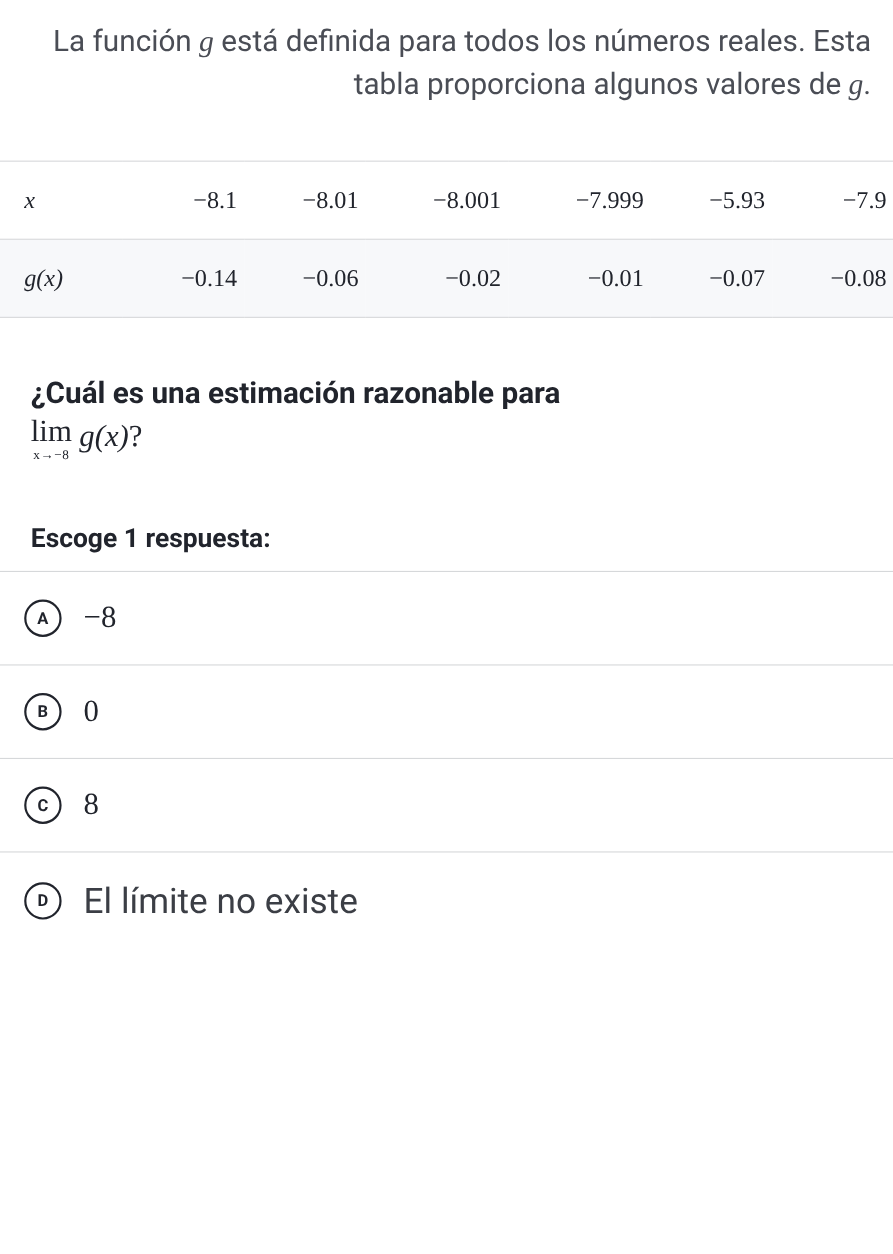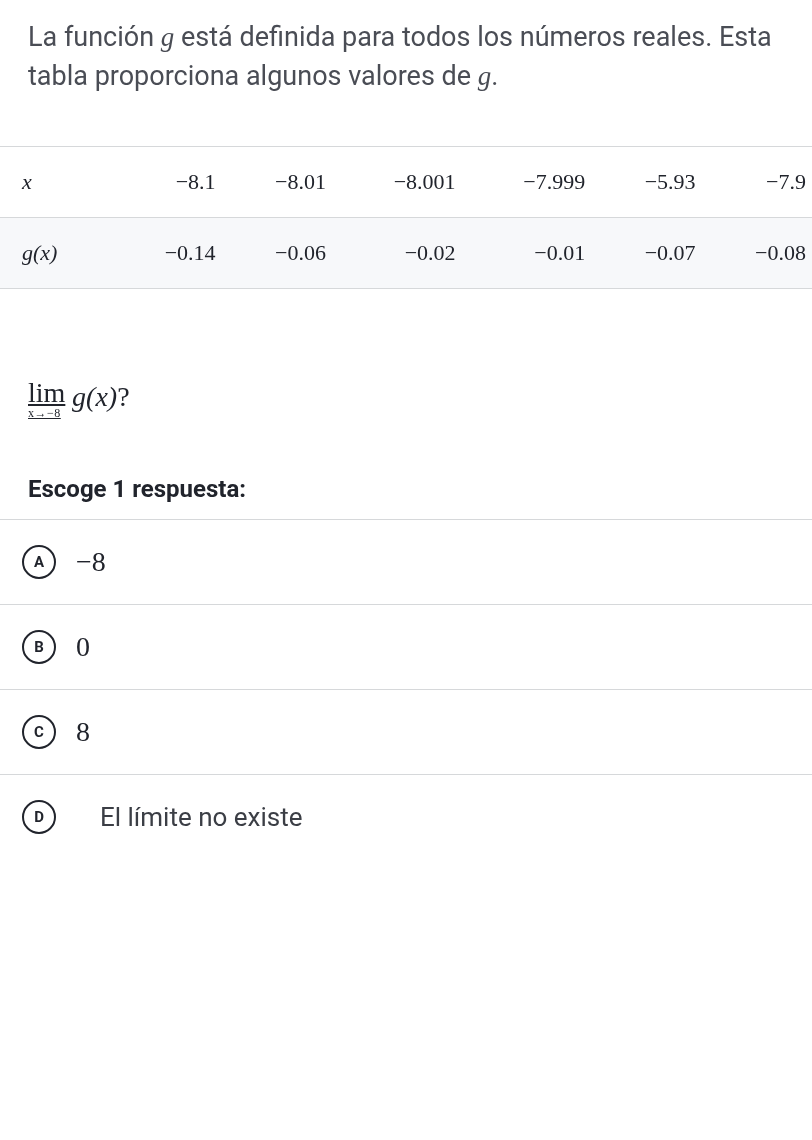--- a/index.html
+++ b/index.html
@@ -8,24 +8,25 @@
     padding: 0;
   }
   body {
     font-family: -apple-system, BlinkMacSystemFont, "Segoe UI", Roboto, "Helvetica Neue", Arial, sans-serif;
     background: #ffffff;
     color: #21242c;
     width: 812px;
     padding: 0;
   }
   .intro {
-    padding: 18px 10px 10px 28px;
+    padding: 18px 20px 10px 28px;
     font-size: 27px;
     line-height: 1.45;
     color: #4a4d55;
+    text-align: right;
   }
   .intro .math-it {
     font-family: "Times New Roman", Times, serif;
     font-style: italic;
   }
   .data-table {
     width: 100%;
     border-collapse: collapse;
     margin-top: 40px;
     font-family: "Times New Roman", Times, serif;
@@ -59,25 +60,25 @@
     color: #21242c;
     line-height: 1.4;
   }
   .question .math {
     font-family: "Times New Roman", Times, serif;
     font-weight: 400;
   }
   .limit-block {
     display: inline-block;
     vertical-align: top;
+    text-align: center;
     line-height: 1.0;
     position: relative;
     font-weight: 400;
     padding-top: 2px;
-    text-decoration: underline;
   }
   .limit-top {
     font-size: 28px;
     display: block;
   }
   .limit-bot {
     font-size: 12px;
     display: block;
     letter-spacing: 0.5px;
   }
@@ -112,23 +113,22 @@
     font-weight: 700;
     flex-shrink: 0;
   }
   .option-text {
     font-family: "Times New Roman", Times, serif;
     font-size: 28px;
     color: #21242c;
   }
   .option-text.sans {
     font-family: -apple-system, BlinkMacSystemFont, "Segoe UI", Roboto, sans-serif;
-    font-size: 26px;
+    font-size: 32px;
     color: #3b3e45;
-    margin-left: 24px;
   }
 </style>
 </head>
 <body>
 
 <div class="intro">
   <span>La función </span><span class="math-it">g</span><span> está definida para todos los números reales. Esta tabla proporciona algunos valores de </span><span class="math-it">g</span><span>.</span>
 </div>
 
 <table class="data-table">
@@ -148,21 +148,21 @@
     <td>−0.06</td>
     <td>−0.02</td>
     <td>−0.01</td>
     <td>−0.07</td>
     <td>−0.08</td>
   </tr>
 </tbody>
   </table>
 
 <div class="question">
-  <br>
+  <span>¿Cuál es una estimación razonable para</span><br>
   <span class="math limit-block">
     <span class="limit-top">lim</span>
     <span class="limit-bot">x→−8</span>
   </span>
   <span class="math" style="font-style:italic;font-size:28px;">g(x)</span><span class="math" style="font-size:28px;">?</span>
 </div>
 
 <div class="choose">Escoge 1 respuesta:</div>
 
 <div class="options">

